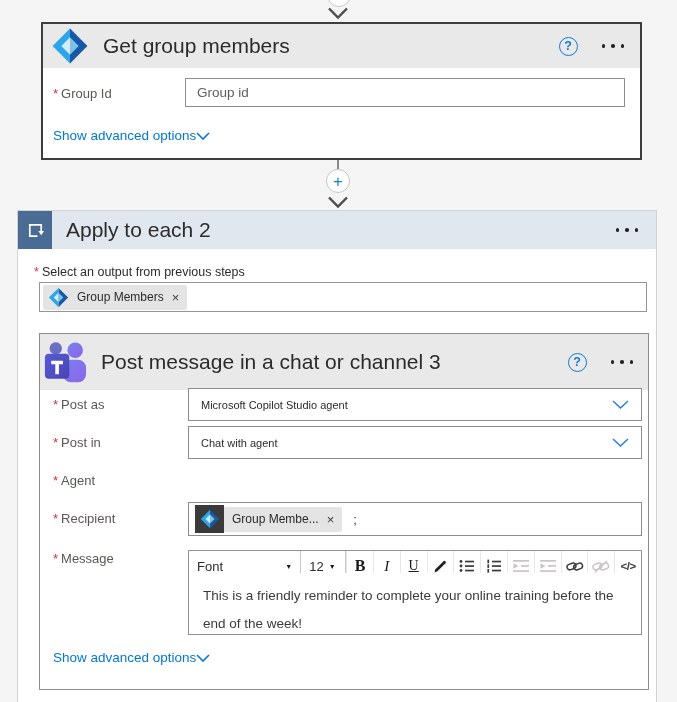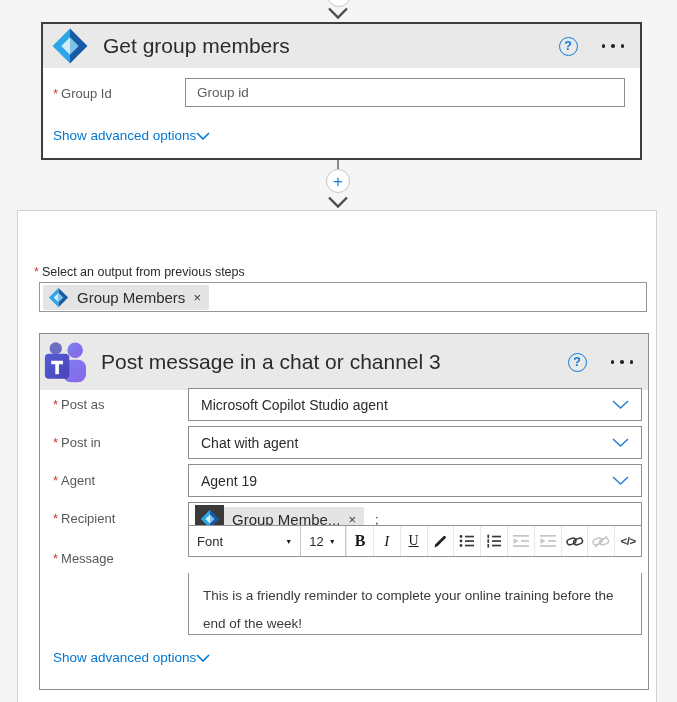--- a/index.html
+++ b/index.html
@@ -43,33 +43,33 @@
     background:#e1e7ef; display:flex; align-items:center; cursor:pointer; }
   .scope-iconbox { width:34px; height:38px; background:#4a6b94; display:flex;
     align-items:center; justify-content:center; flex:none; }
   .scope-header .card-title { margin-left:14px; }
   .scope-header .dots { margin-left:auto; margin-right:18px; }
   .scope-select-label { position:absolute; left:16px; top:54px; font-size:12.5px; color:#2b2b2b; display:flex; }
   .scope-output-box { position:absolute; left:21px; top:71px; width:608px; height:30px;
     border:1px solid #979593; background:#fff; display:flex; align-items:center; padding:0 3px; cursor:text; }
   .token-chip { display:flex; align-items:center; background:#e4e4e4; border-radius:2px;
     height:25px; padding-right:8px; gap:8px; cursor:pointer; }
-  .token-chip .chip-label { font-size:15px; color:#2b2b2b; white-space:nowrap; }
+  .token-chip .chip-label { font-size:12px; color:#2b2b2b; white-space:nowrap; }
   .token-chip .chip-x { font-size:13px; color:#3b3b3b; cursor:pointer; line-height:1; }
   .chip-icon-pad { display:flex; align-items:center; justify-content:center; padding-left:5px; }
 
   
   .card2 { position:absolute; left:21px; top:122px; width:610px; height:357px;
     background:#fff; border:1px solid #8f8d8b; }
   .card2 .card-header { height:56px; padding:0 15px 0 4px; }
   .card2 .card-title { margin-left:10px; }
   .f-label { position:absolute; left:13px; }
   .combo { position:absolute; left:148px; width:454px; height:33px; border:1px solid #8f8d8b;
     background:#fff; display:flex; align-items:center; padding:0 12px; cursor:pointer; }
-  .combo .combo-value { font-size:14px; color:#2b2b2b; }
+  .combo .combo-value { font-size:11px; color:#2b2b2b; }
   .combo .chev { margin-left:auto; display:flex; }
   .recipient-box { position:absolute; left:148px; width:454px; height:34px; border:1px solid #8f8d8b;
     background:#fff; display:flex; align-items:center; padding:0 6px; cursor:text; }
   .dark-tile { width:29px; height:28px; background:#3a3a3a; display:flex; align-items:center; justify-content:center; flex:none; }
   .semi { font-size:13px; color:#2b2b2b; margin-left:11px; }
 
   
   .rt-toolbar { position:absolute; left:148px; width:454px; height:32px; border:1px solid #929292;
     background:#fff; display:flex; align-items:stretch; }
   .rt-combo { display:flex; align-items:center; padding:0 8px; border-right:1px solid #c8c8c8; cursor:pointer; }
@@ -138,20 +138,35 @@
   <div class="conn-vline" style="left:337px; top:160px; height:9px;"></div>
   <div class="insert-circle" style="left:326px; top:169px;">
     <span>+</span>
   </div>
   <svg style="position:absolute; left:327px; top:196px;" width="22" height="13">
     <path d="M2 1.5 L11 10.5 L20 1.5" fill="none" stroke="#4c4c4c" stroke-width="2.4"></path>
   </svg>
 
   <div class="scope">
 
+    <div class="scope-header">
+      <div class="scope-iconbox">
+        <svg width="19" height="19" viewBox="0 0 20 20">
+          <path d="M4 7 V4 H16 V10.5" fill="none" stroke="#fff" stroke-width="1.8"></path>
+          <path d="M4 7 V16 H12" fill="none" stroke="#fff" stroke-width="1.8"></path>
+          <polygon points="13,10.5 19,10.5 16,15" fill="#fff"></polygon>
+        </svg>
+      </div>
+      <span class="card-title">Apply to each 2</span>
+      <div class="dots">
+        <i></i>
+          <i></i>
+          <i></i>
+      </div>
+    </div>
 
     <div class="scope-select-label">
       <span class="req">*</span>
       <span>Select an output from previous steps</span>
     </div>
 
     <div class="scope-output-box">
       <div class="token-chip">
         <span class="chip-icon-pad">
           <svg width="21" height="21" viewBox="0 0 48 48">
@@ -222,28 +237,20 @@
             <svg width="17" height="9">
           <path d="M1 1 L8.5 8 L16 1" fill="none" stroke="#2b7fd9" stroke-width="1.5"></path>
             </svg>
           </span>
       </div>
 
       <div class="field-label f-label" style="top:139px;">
         <span class="req">*</span>
         <span>Agent</span>
       </div>
-      <div class="combo" style="top:130px;">
-        <span class="combo-value">Agent 19</span>
-        <span class="chev">
-            <svg width="17" height="9">
-          <path d="M1 1 L8.5 8 L16 1" fill="none" stroke="#2b7fd9" stroke-width="1.5"></path>
-            </svg>
-          </span>
-      </div>
 
       <div class="field-label f-label" style="top:177px;">
         <span class="req">*</span>
         <span>Recipient</span>
       </div>
       <div class="recipient-box" style="top:168px;">
         <div class="token-chip" style="padding-left:0;">
           <span class="dark-tile">
             <svg width="20" height="20" viewBox="0 0 48 48">
               <polygon points="24,2 46,24 24,46" fill="#1659a6"></polygon>
@@ -255,21 +262,21 @@
           <span class="chip-label">Group Membe...</span>
           <span class="chip-x">×</span>
         </div>
         <span class="semi">;</span>
       </div>
 
       <div class="field-label f-label" style="top:217px;">
         <span class="req">*</span>
         <span>Message</span>
       </div>
-      <div class="rt-toolbar" style="top:191px;">
+      <div class="rt-toolbar" style="top:216px;">
         <div class="rt-combo font">
           <span class="lbl">Font</span>
           <span class="tri">▼</span>
         </div>
         <div class="rt-combo size">
           <span class="lbl">12</span>
           <span class="tri">▼</span>
         </div>
         <div class="tb-btn">
           <span class="tb-b">B</span>

